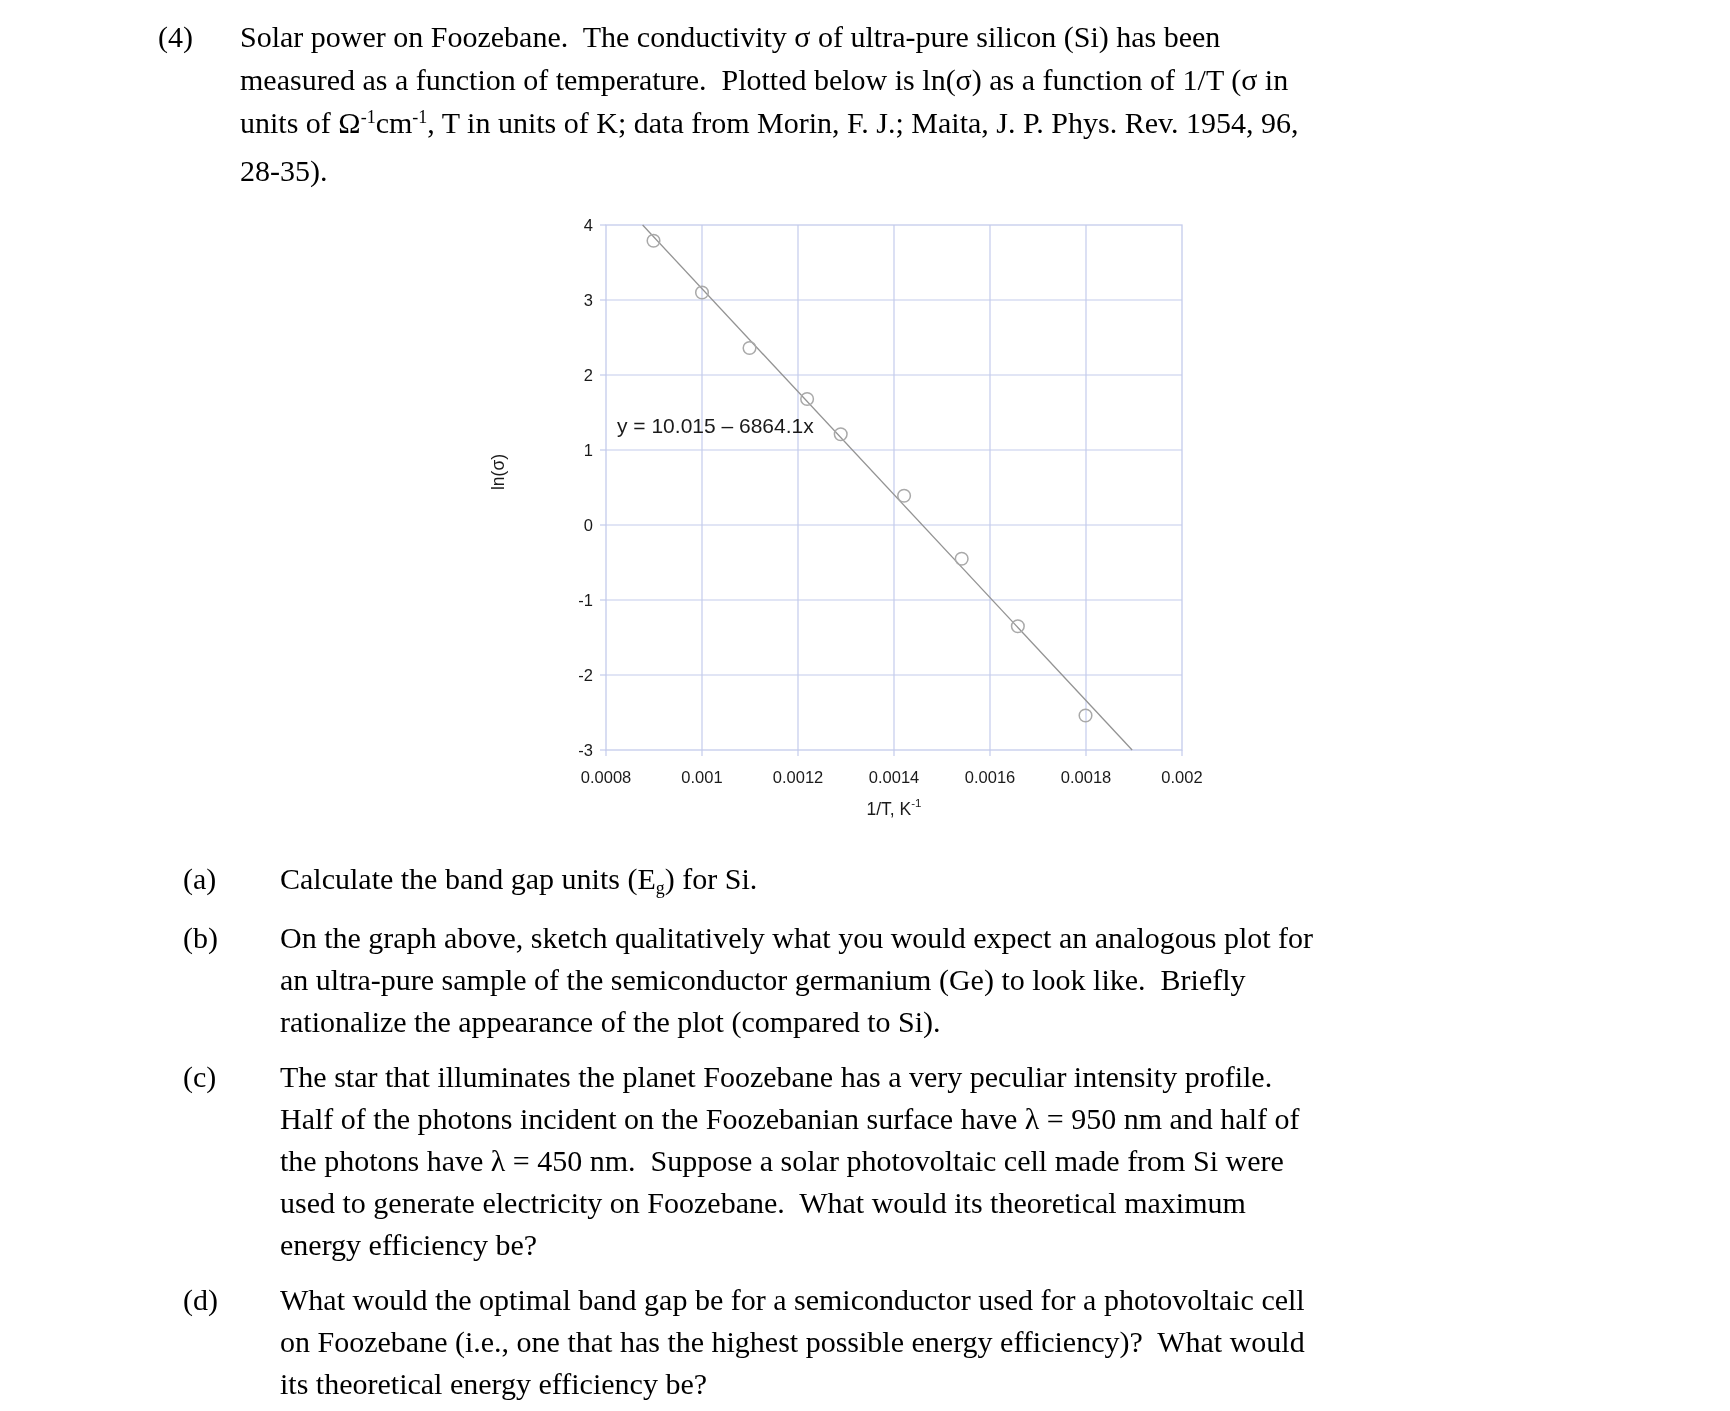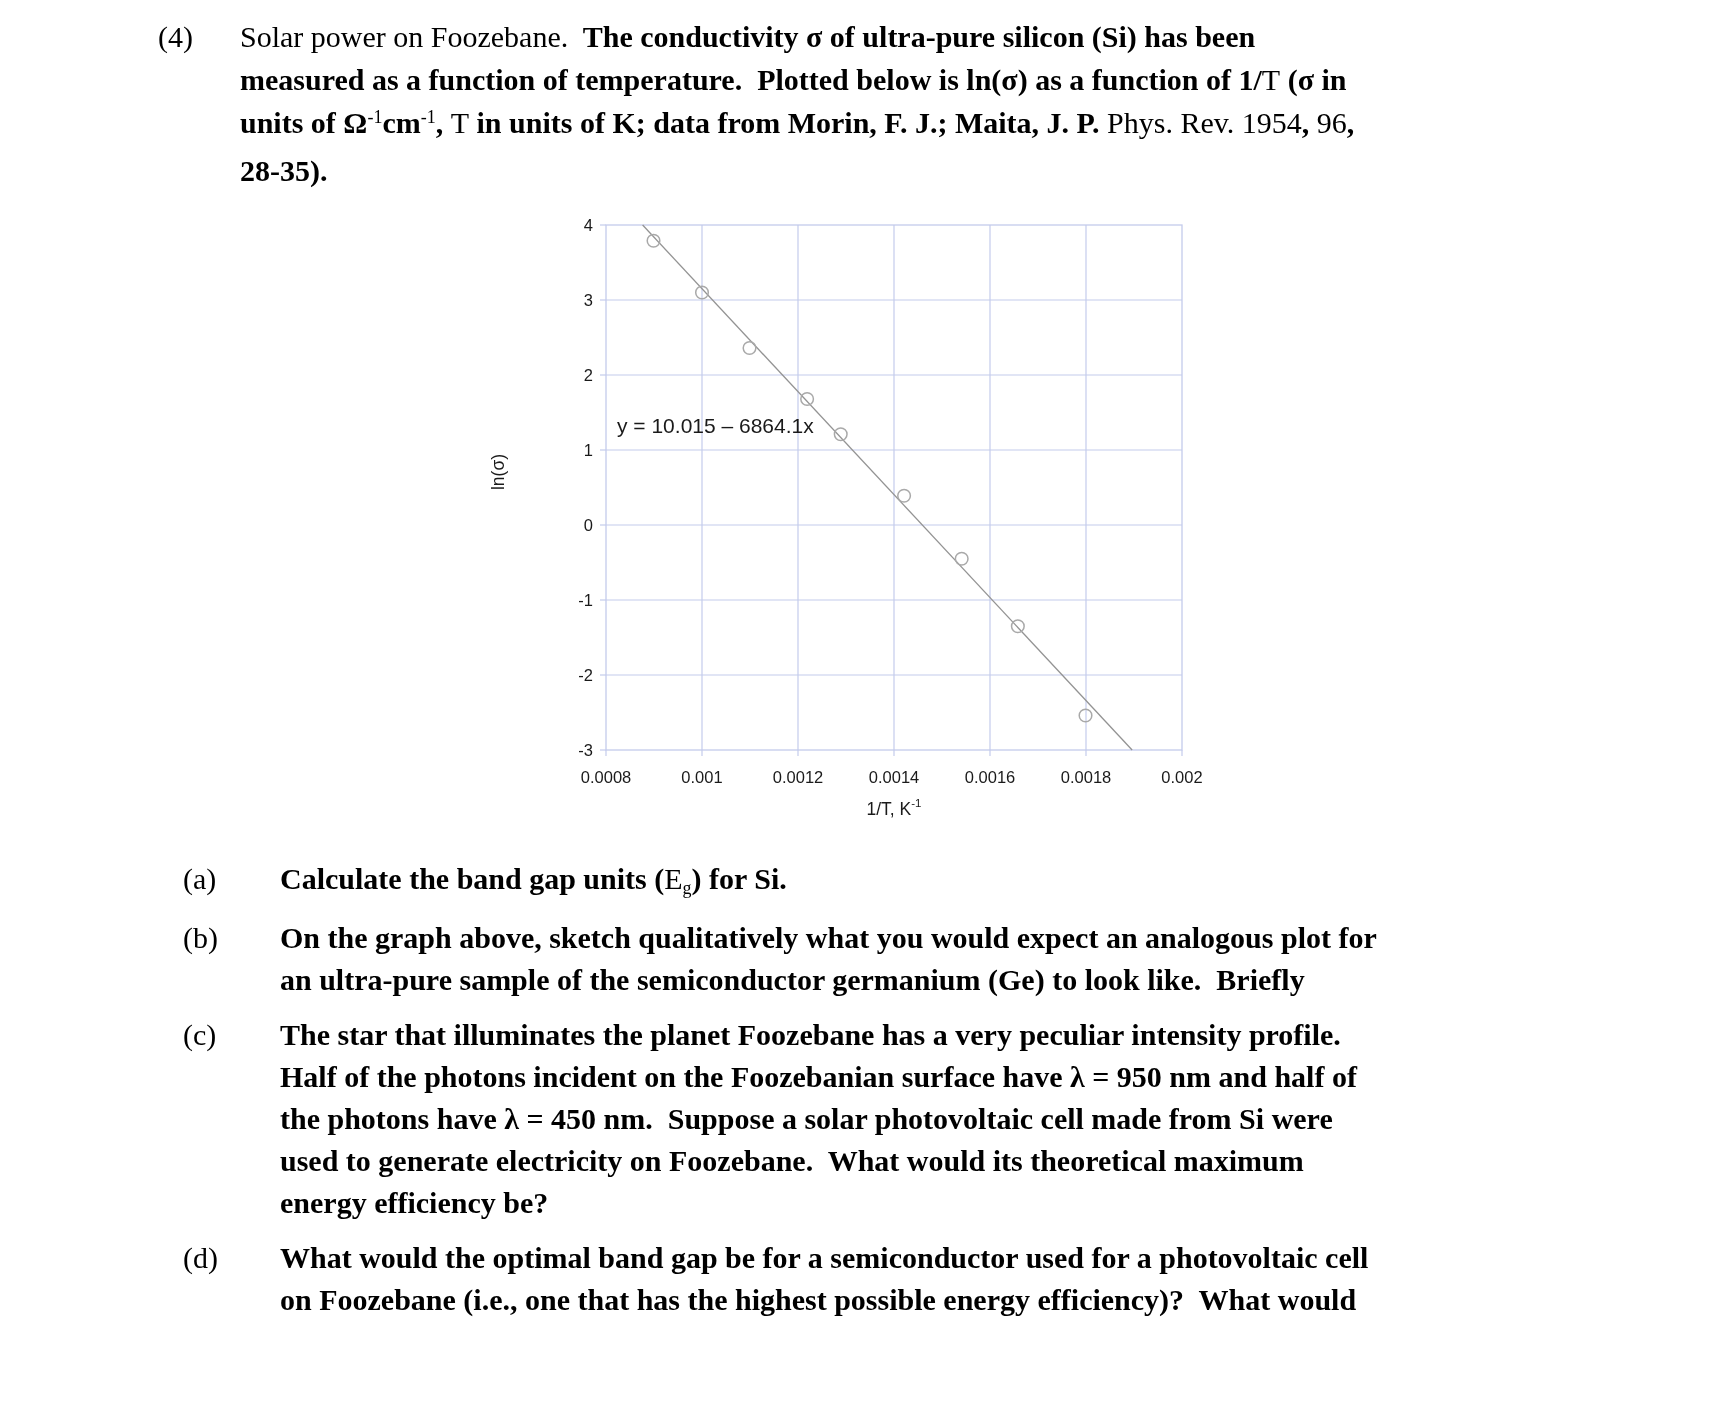--- a/index.html
+++ b/index.html
@@ -6,21 +6,21 @@
   html,body { margin:0; padding:0; background:#ffffff; }
   .page {
     position:relative; width:1730px; height:1411px; background:#ffffff;
     color:#000; font-family:"Liberation Serif", serif; overflow:hidden;
   }
   
   .problem { position:absolute; top:15px; left:158px; display:flex; }
   .pnum { width:82px; flex:0 0 82px; font-size:30px; line-height:43px; }
   .ptext { width:1250px; font-size:30px; line-height:43px; }
   
-  .run.normal { font-style:normal; font-weight:bold; }
+  .run.normal { font-style:normal; font-weight:normal; }
   .run.italic { }
   .run.bold   { font-weight:normal; }
   .run.sup { font-size:60%; position:relative; top:-0.55em; }
   .run.sub { font-size:60%; position:relative; top:0.28em; }
   
   .chart { position:absolute; left:440px; top:190px; width:780px; height:660px; }
   .chart svg { display:block; }
   
   .questions { position:absolute; left:183px; top:858px; width:1280px; }
   .qitem { display:flex; margin-bottom:13px; }
@@ -97,25 +97,25 @@
       </svg>
   </div>
 
   <div class="questions">
     <div class="qitem">
       <div class="qlabel">(a)</div>
       <div class="qtext"><span class="run normal">Calculate the band gap units (</span><span class="run italic">E</span><span class="run sub">g</span><span class="run normal">) for Si.</span></div>
     </div>
     <div class="qitem">
       <div class="qlabel">(b)</div>
-      <div class="qtext"><span class="run normal">On the graph above, sketch qualitatively what you would expect an analogous plot for</span><br><span class="run normal">an ultra-pure sample of the semiconductor germanium (Ge) to look like.&nbsp; Briefly</span><br></div>
+      <div class="qtext"><span class="run normal">On the graph above, sketch qualitatively what you would expect an analogous plot for</span><br><span class="run normal">an ultra-pure sample of the semiconductor germanium (Ge) to look like.&nbsp; Briefly</span><br><span class="run normal">rationalize the appearance of the plot (compared to Si).</span></div>
     </div>
     <div class="qitem">
       <div class="qlabel">(c)</div>
       <div class="qtext"><span class="run normal">The star that illuminates the planet Foozebane has a very peculiar intensity profile.</span><br><span class="run normal">Half of the photons incident on the Foozebanian surface have λ = 950 nm and half of</span><br><span class="run normal">the photons have λ = 450 nm.&nbsp; Suppose a solar photovoltaic cell made from Si were</span><br><span class="run normal">used to generate electricity on Foozebane.&nbsp; What would its theoretical maximum</span><br><span class="run normal">energy efficiency be?</span></div>
     </div>
     <div class="qitem">
       <div class="qlabel">(d)</div>
-      <div class="qtext"><span class="run normal">What would the optimal band gap be for a semiconductor used for a photovoltaic cell</span><br><span class="run normal">on Foozebane (i.e., one that has the highest possible energy efficiency)?&nbsp; What would</span><br></div>
+      <div class="qtext"><span class="run normal">What would the optimal band gap be for a semiconductor used for a photovoltaic cell</span><br><span class="run normal">on Foozebane (i.e., one that has the highest possible energy efficiency)?&nbsp; What would</span><br><span class="run normal">its theoretical energy efficiency be?</span></div>
     </div>
   </div>
 
 </div>
 
 </body></html>

